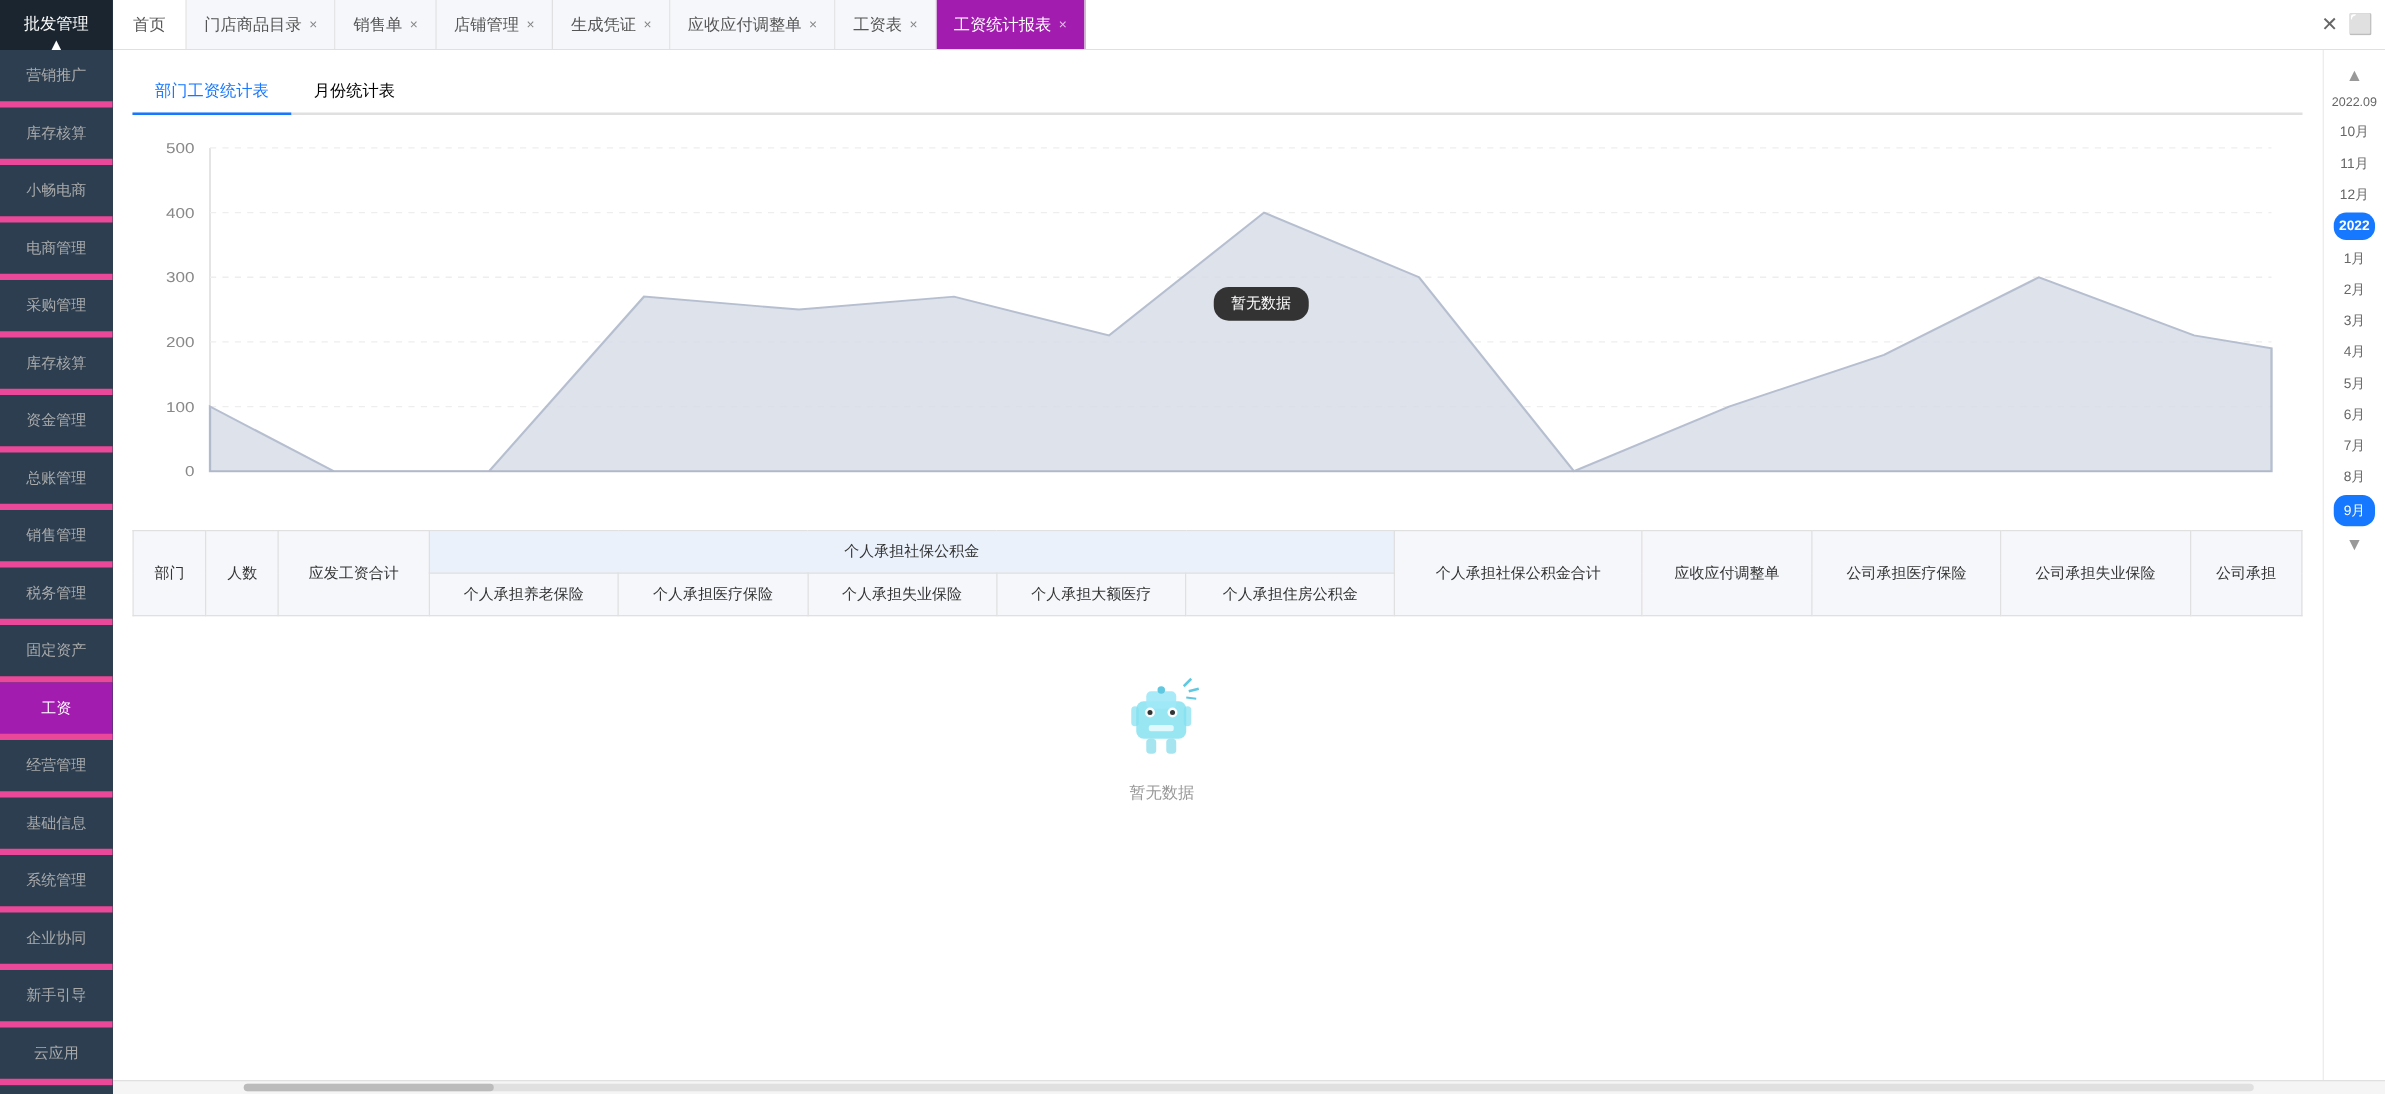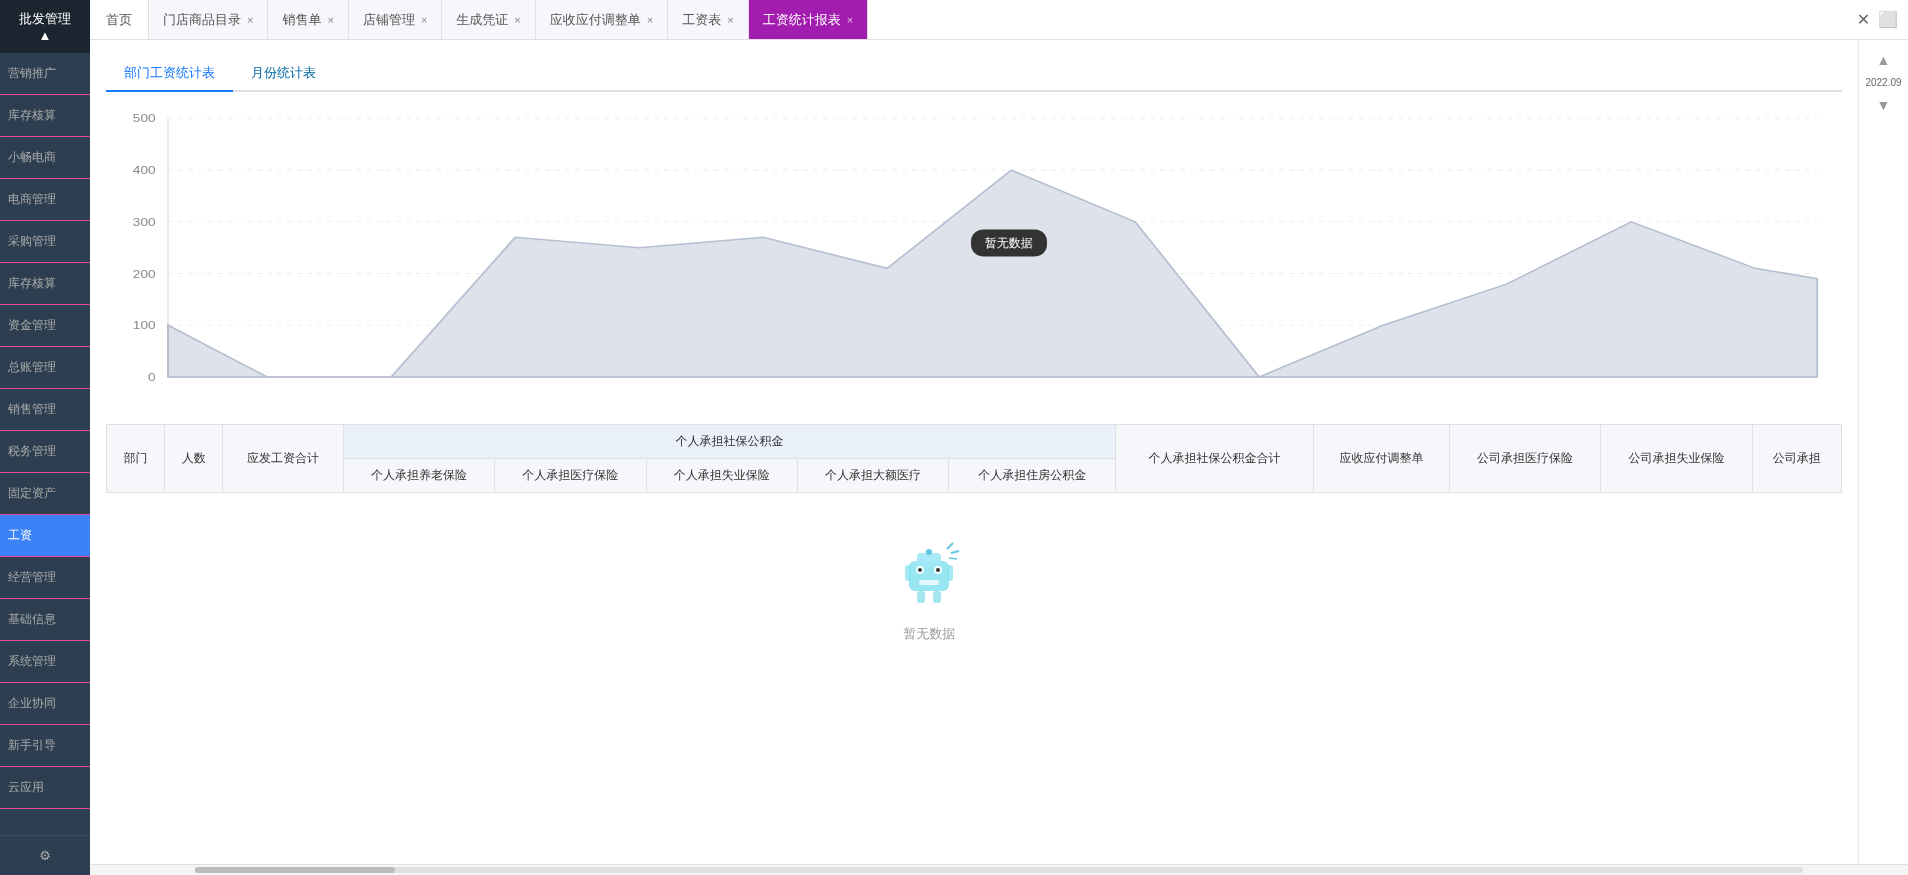--- a/index.html
+++ b/index.html
@@ -22,27 +22,27 @@
       padding: 10px 8px;
       font-size: 13px;
       display: flex;
       align-items: center;
       justify-content: space-between;
       min-height: 40px;
       flex-direction: column;
     }
     .sidebar-item {
       padding: 12px 8px;
-      text-align: left;
+      text-align: center;
       cursor: pointer;
       font-size: 12px;
       color: #aaa;
-      border-bottom: 1px solid #ec4899;
-    }
-    .sidebar-item.active { background: #3b82f6; color: #fff; }
+      border-bottom: 5px solid #ec4899;
+    }
+    .sidebar-item.active { background: #a21caf; color: #fff; }
     .sidebar-footer {
       margin-top: auto;
       padding: 12px 8px;
       text-align: center;
       color: #aaa;
       cursor: pointer;
       border-top: 1px solid #3a4a5a;
     }
 
     
@@ -133,21 +133,21 @@
     .sub-tabs {
       display: flex;
       gap: 0;
       border-bottom: 2px solid #e0e0e0;
       margin-bottom: 16px;
     }
     .sub-tab {
       padding: 8px 18px;
       cursor: pointer;
       font-size: 13px;
-      color: #0369a1;
+      color: #000000;
       border-bottom: 2px solid transparent;
       margin-bottom: -2px;
     }
     .sub-tab.active {
       color: #1677ff;
       border-bottom: 2px solid #1677ff;
     }
 
     
     .toolbar {
@@ -469,20 +469,35 @@
             </td>
           </tr>
         </tbody>
       </table>
 
     </div>
 
     <div class="timeline-panel">
       <div class="timeline-nav">▲</div>
       <div class="timeline-item" style="font-size:10px; color:#666;">2022.09</div>
+      <div id="timeline-items">
+          <div class="timeline-item">10月</div>
+          <div class="timeline-item">11月</div>
+          <div class="timeline-item">12月</div>
+          <div class="timeline-item year-badge">2022</div>
+          <div class="timeline-item">1月</div>
+          <div class="timeline-item">2月</div>
+          <div class="timeline-item">3月</div>
+          <div class="timeline-item">4月</div>
+          <div class="timeline-item">5月</div>
+          <div class="timeline-item">6月</div>
+          <div class="timeline-item">7月</div>
+          <div class="timeline-item">8月</div>
+          <div class="timeline-item active">9月</div>
+        </div>
       <div class="timeline-nav">▼</div>
     </div>
   </div>
 
   <div style="background:#f5f5f5; border-top:1px solid #e0e0e0; padding:2px 0;">
     <div class="scroll-indicator" style="margin: 0 105px 0 105px;">
       <div class="scroll-thumb" style="margin-left: 0;"></div>
     </div>
   </div>
 </div>

